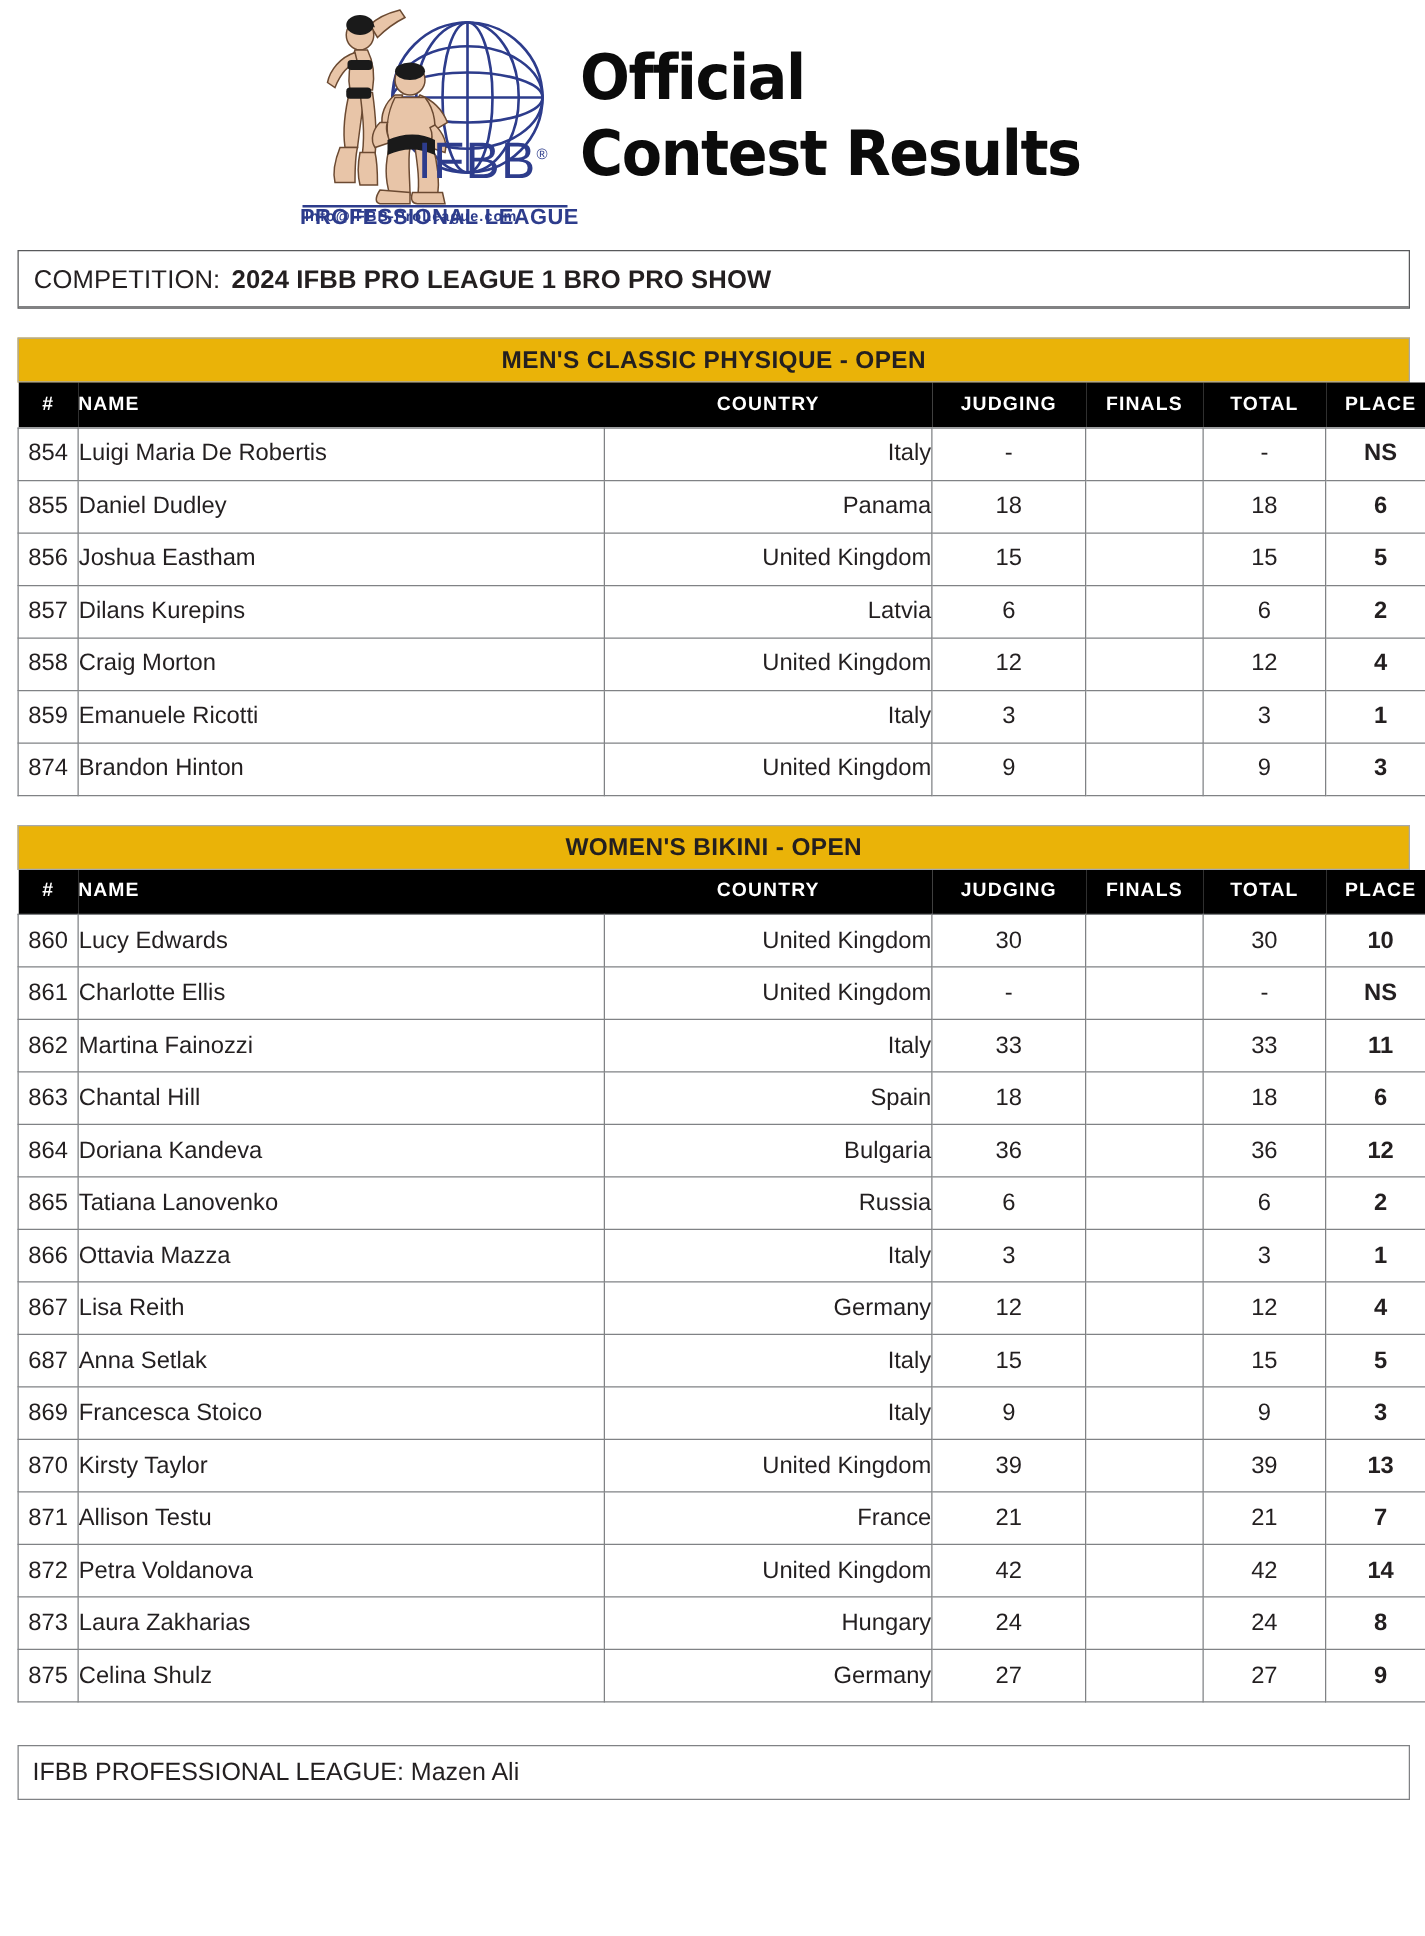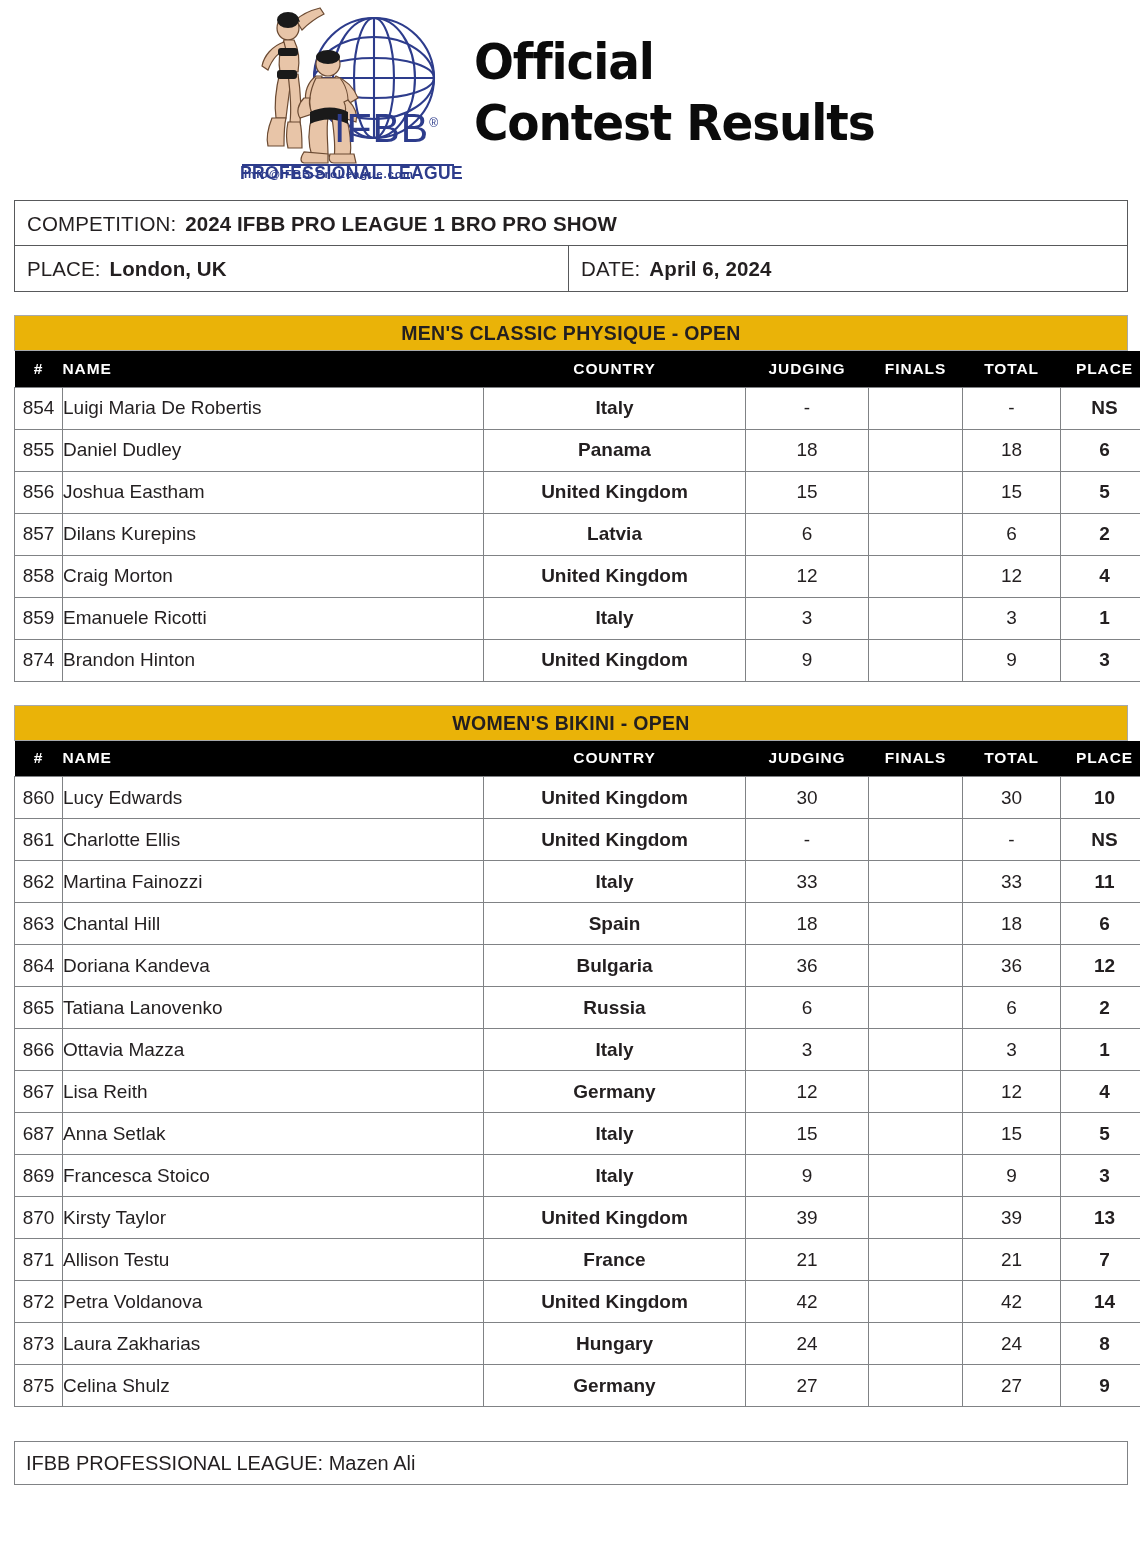--- a/index.html
+++ b/index.html
@@ -95,21 +95,20 @@
     font-family: "Liberation Sans", sans-serif;
     font-weight: bold;
     font-size: 11.5px;
     letter-spacing: 0.9px;
     color: #2d3c8c;
     line-height: 1;
     white-space: nowrap;
   }
 
   .title-block {
-    margin-left: 10px;
     padding-top: 32px;
   }
 
   .title-line {
     font-family: "DejaVu Sans", sans-serif;
     font-weight: bold;
     font-size: 50px;
     line-height: 1.22;
     letter-spacing: -1.2px;
     color: #0b0b0b;
@@ -210,21 +209,21 @@
   th.col-num     { text-align: center; padding-right: 2px; }
   th.col-name    { text-align: left;  padding-left: 12px; }
   th.col-country { text-align: center;  padding-left: 10px; }
   th.col-judging,
   th.col-finals,
   th.col-total,
   th.col-place   { text-align: center; }
 
   td.c-num     { text-align: center; font-size: 18.5px; }
   td.c-name    { text-align: left;  padding-left: 12px; }
-  td.c-country { text-align: center;  padding-left: 10px; font-weight: bold; }
+  td.c-country { text-align: right;  padding-left: 10px; }
   td.c-judging { text-align: center; }
   td.c-finals  { text-align: center; }
   td.c-total   { text-align: center; }
   td.c-place   { text-align: center; font-weight: bold; }
 
   
   .footer-box {
     margin: 34px 12px 0 14px;
     border: 1.2px solid #808285;
     height: 44px;
@@ -304,30 +303,20 @@
   </div>
 </div>
 
 <div class="info-box">
   <div class="info-row top">
     <div class="info-cell full">
       <span class="info-label">COMPETITION:</span>
       <span class="info-value">2024 IFBB PRO LEAGUE 1 BRO PRO SHOW</span>
     </div>
   </div>
-  <div class="info-row">
-    <div class="info-cell half-left">
-      <span class="info-label">PLACE:</span>
-      <span class="info-value">London, UK</span>
-    </div>
-    <div class="info-cell half-right">
-      <span class="info-label">DATE:</span>
-      <span class="info-value">April 6, 2024</span>
-    </div>
-  </div>
 </div>
 
 <div id="sections-host">
     <div class="section">
       <div class="section-title">MEN'S CLASSIC PHYSIQUE - OPEN</div>
       <table class="results">
         <thead>
           <tr>
             <th class="col-num">#</th>
             <th class="col-name">NAME</th>

